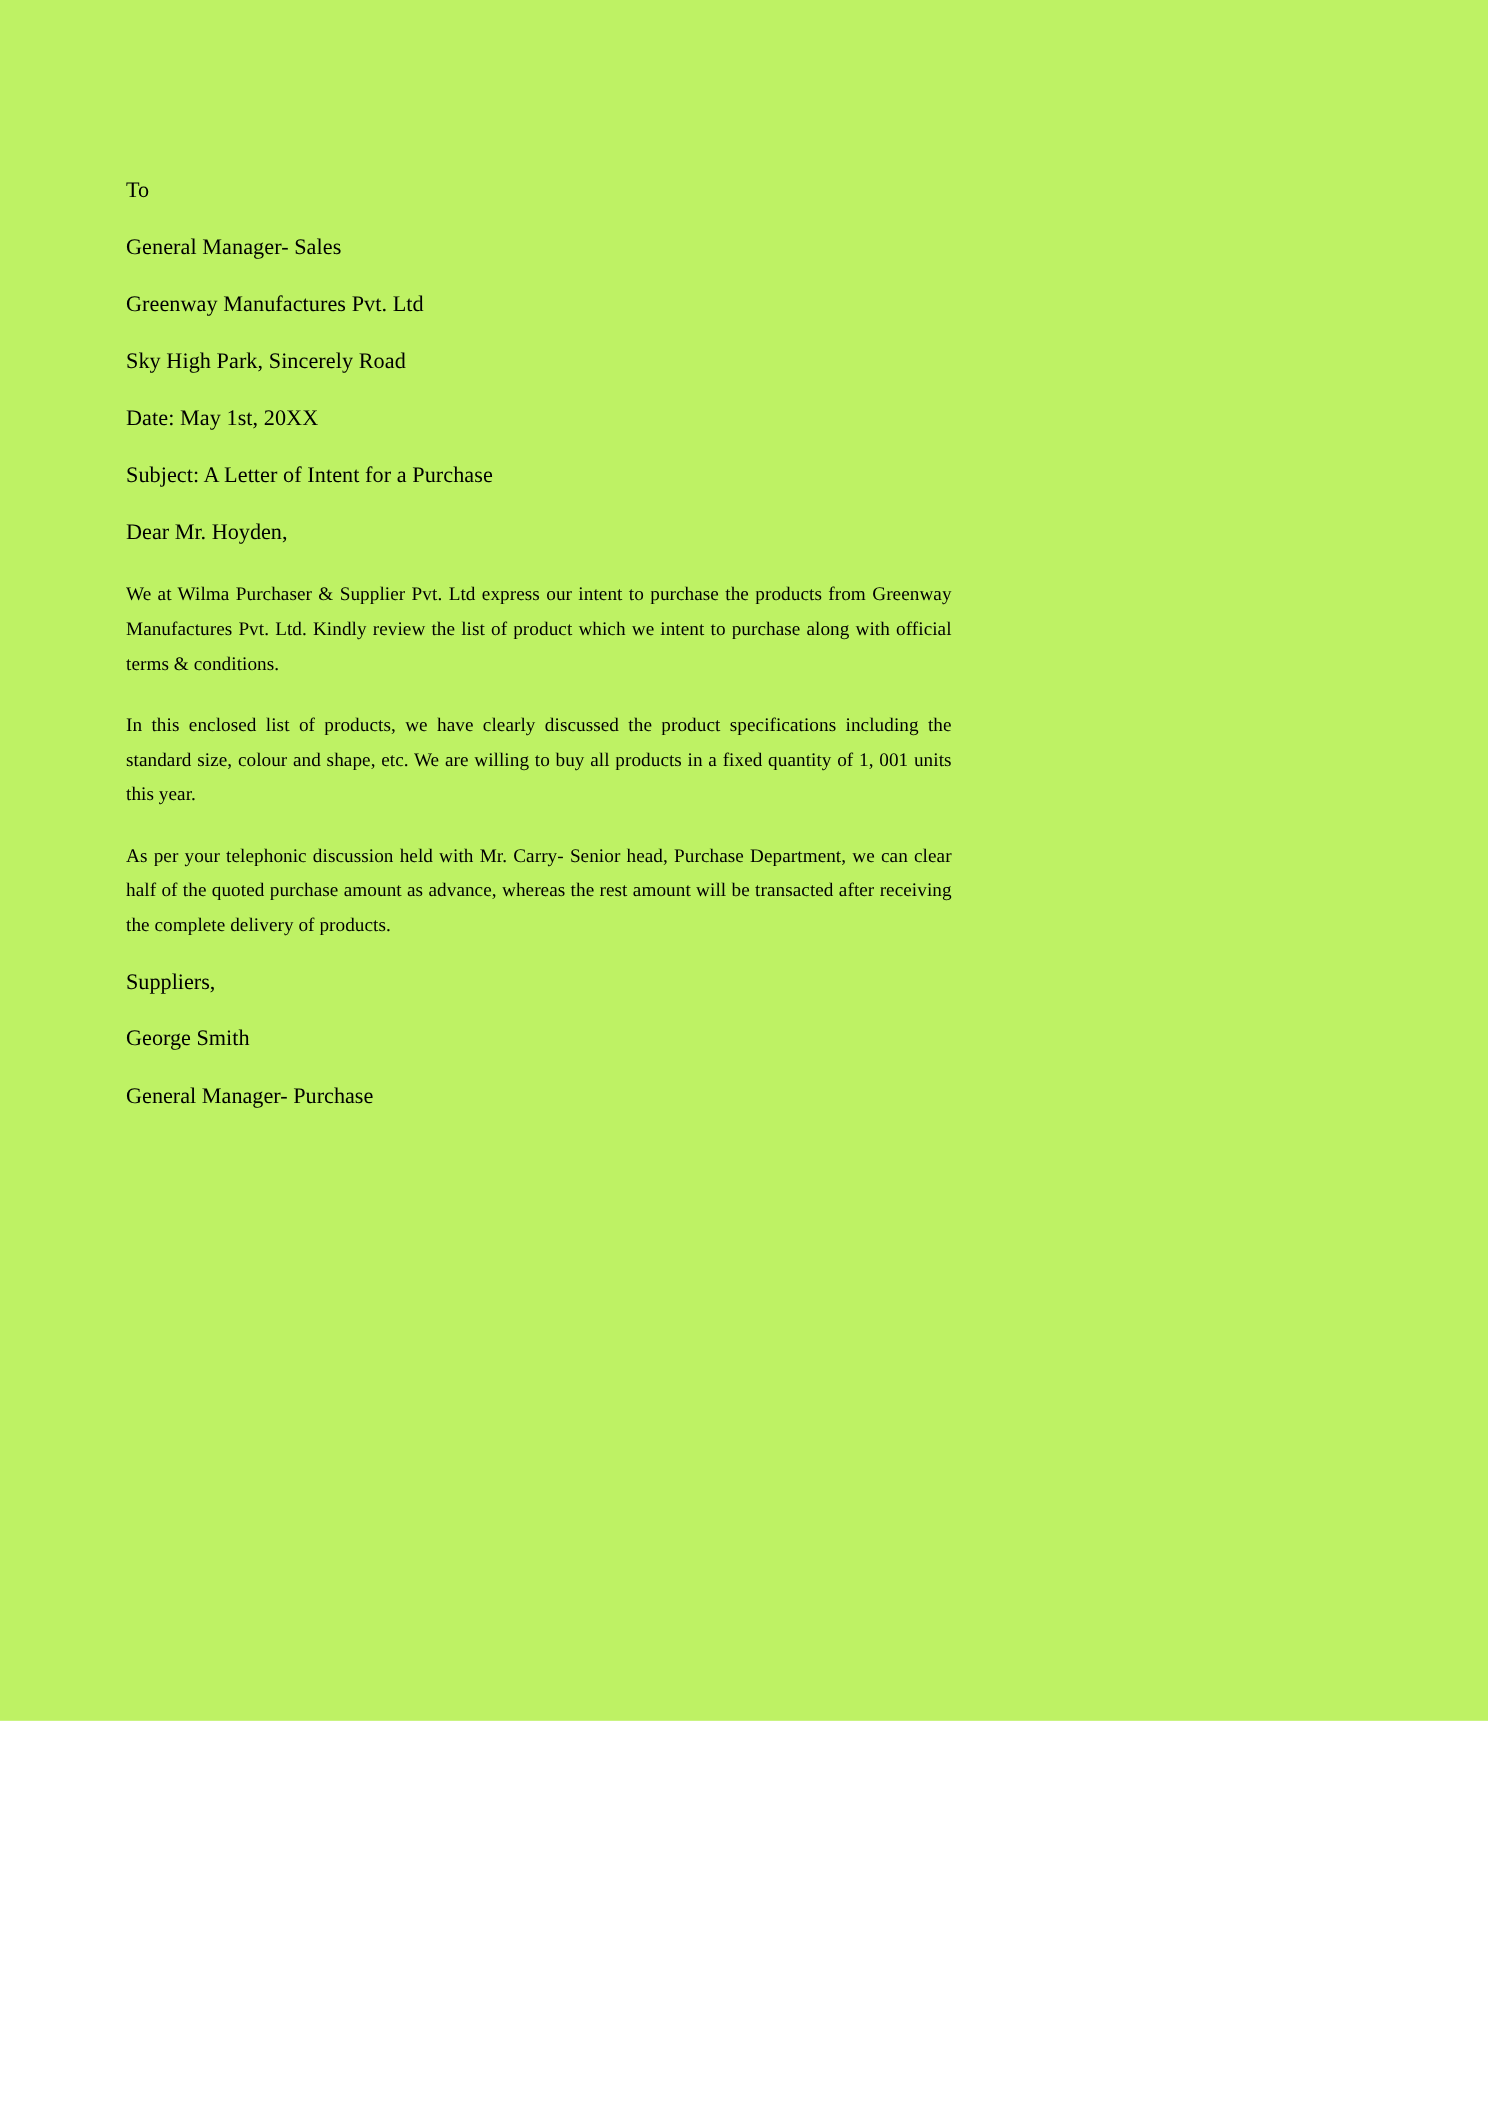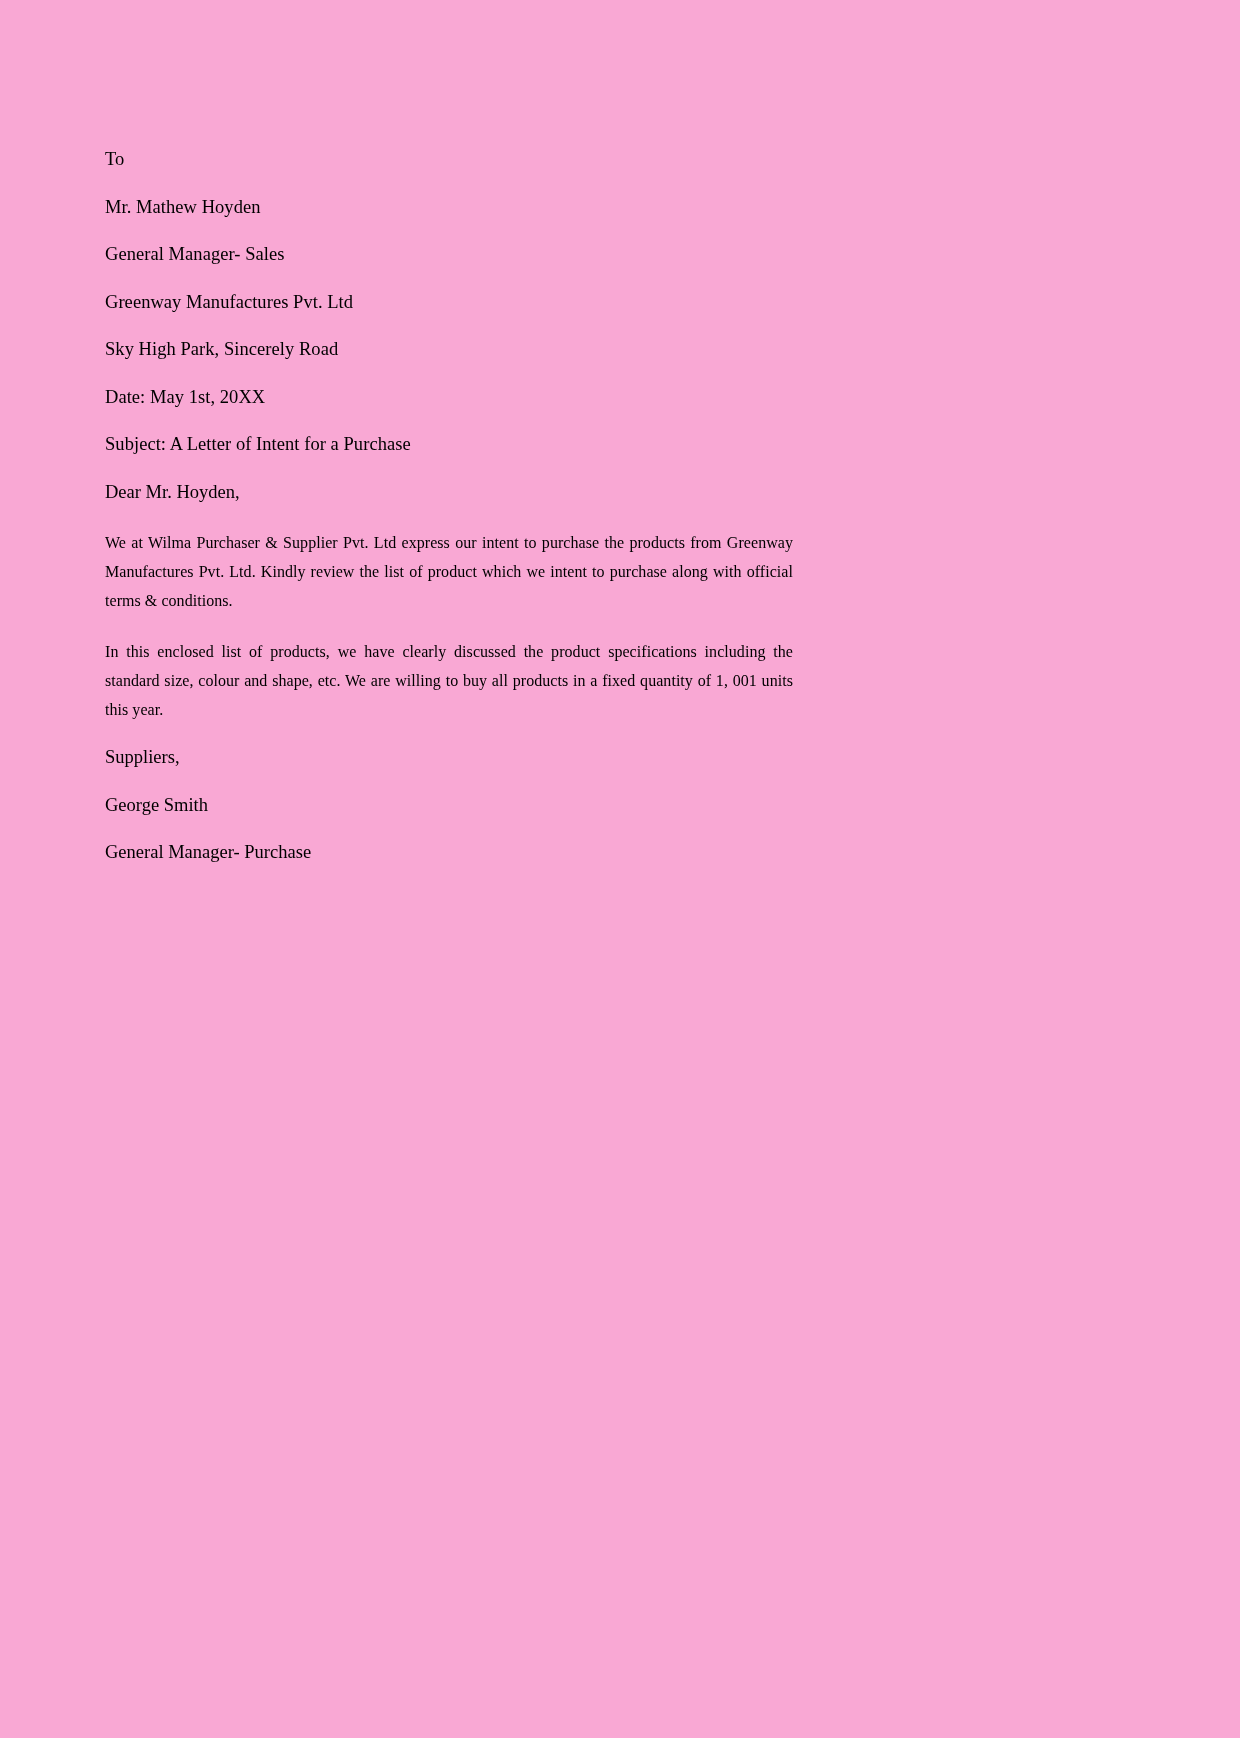--- a/index.html
+++ b/index.html
@@ -14,22 +14,22 @@
     font-family: "Liberation Serif", "DejaVu Serif", serif;
     color: #000000;
     -webkit-font-smoothing: antialiased;
   }
 
   .page {
     position: absolute;
     left: 0;
     top: 0;
     width: 1240px;
-    height: 1738px;
-    background: #f9a8d4;
+    height: 1434px;
+    background: #bef264;
     overflow: hidden;
   }
 
   .letter-body {
     position: absolute;
     left: 105px;
     top: 148px;
     width: 688px;
   }
 
@@ -71,39 +71,39 @@
   }
 </style>
 </head>
 <body>
 
 <div class="page">
   <div class="letter-body">
 
     <div class="line">To</div>
 
-    <div class="line">Mr. Mathew Hoyden</div>
 
     <div class="line">General Manager- Sales</div>
 
     <div class="line">Greenway Manufactures Pvt. Ltd</div>
 
     <div class="line">Sky High Park, Sincerely Road</div>
 
 
     <div class="line">Date: May 1st, 20XX</div>
 
     <div class="line">Subject: A Letter of Intent for a Purchase</div>
 
     <div class="salutation">Dear Mr. Hoyden,</div>
 
     <p class="para">We at Wilma Purchaser &amp; Supplier Pvt. Ltd express our intent to purchase the products from Greenway Manufactures Pvt. Ltd. Kindly review the list of product which we intent to purchase along with official terms &amp; conditions.</p>
 
     <p class="para">In this enclosed list of products, we have clearly discussed the product specifications including the standard size, colour and shape, etc. We are willing to buy all products in a fixed quantity of 1, 001 units this year.</p>
 
+    <p class="para">As per your telephonic discussion held with Mr. Carry- Senior head, Purchase Department, we can clear half of the quoted purchase amount as advance, whereas the rest amount will be transacted after receiving the complete delivery of products.</p>
 
     <div class="closing-line">Suppliers,</div>
 
     <div class="closing-line">George Smith</div>
 
     <div class="closing-line">General Manager- Purchase</div>
 
 
   </div>
 </div>

